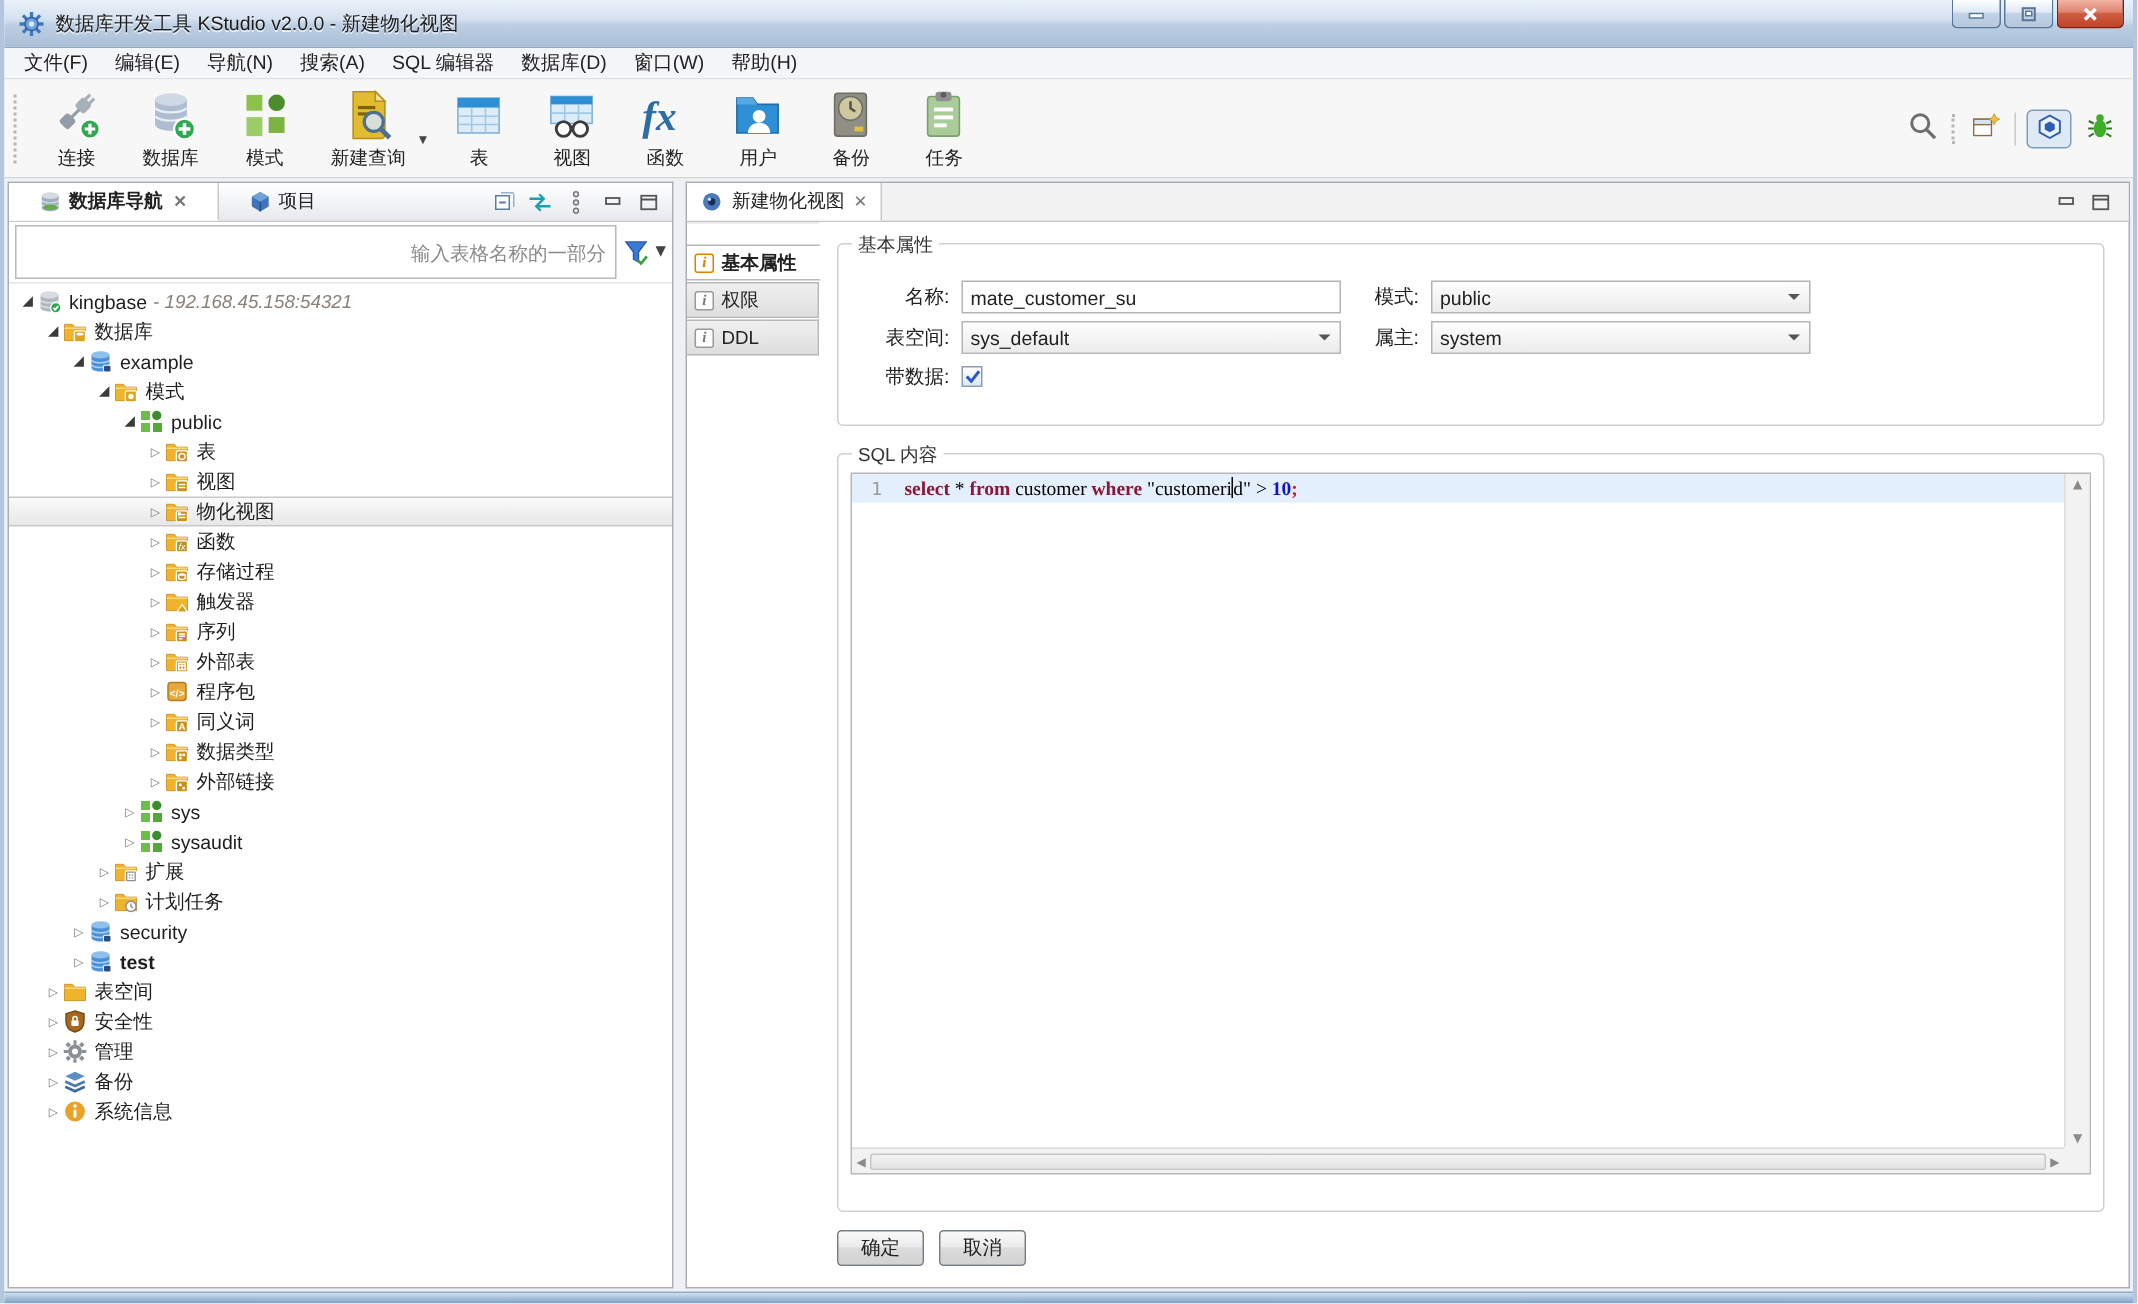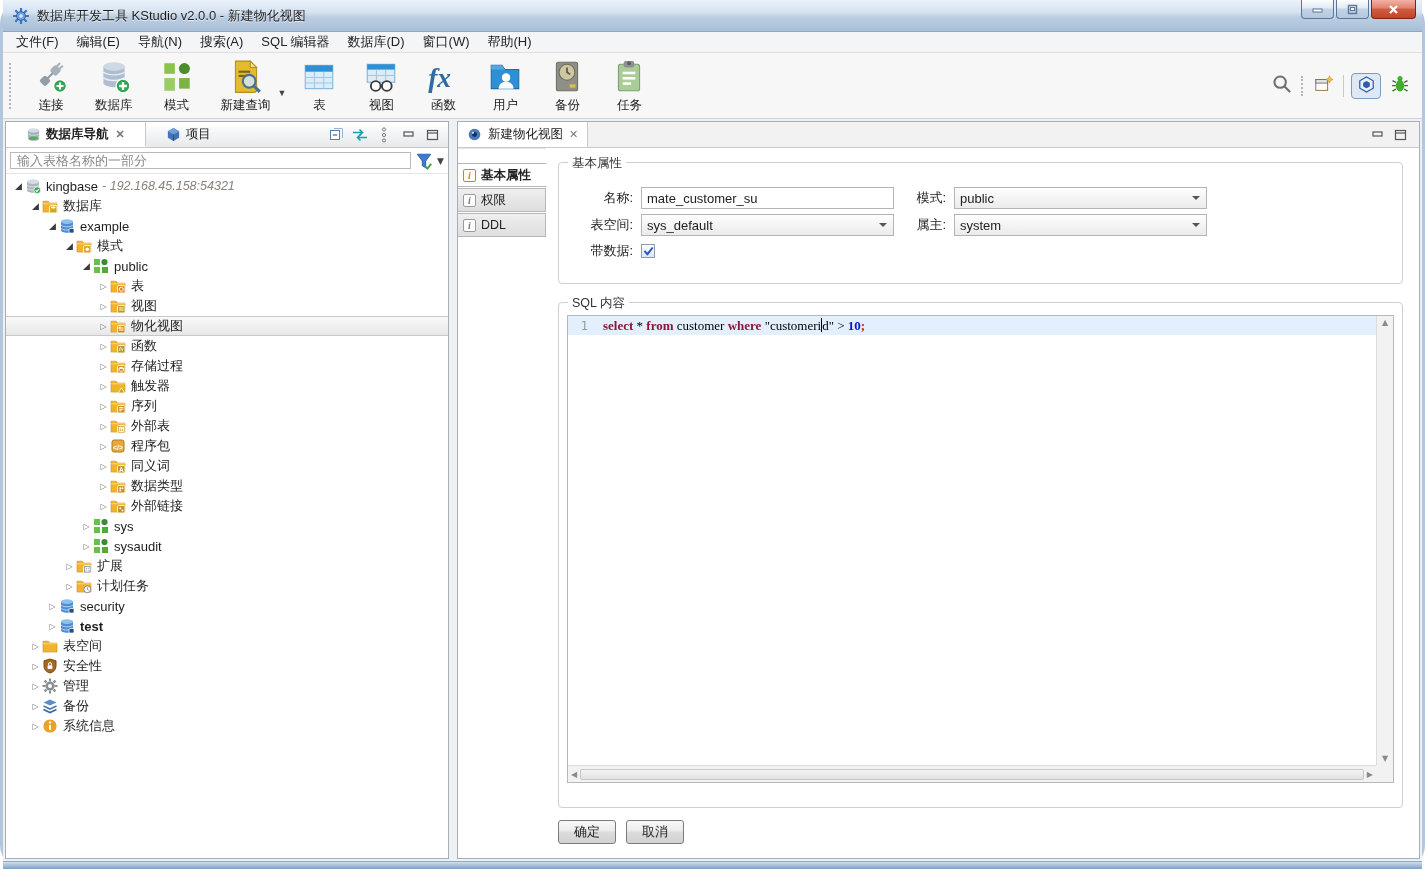--- a/index.html
+++ b/index.html
@@ -4,21 +4,21 @@
 <style>
   * { box-sizing: border-box; }
   html,body { margin:0; padding:0; }
   body {
     width:1425px; height:869px; overflow:hidden;
     font-family:"Liberation Sans",sans-serif; font-size:13px; color:#222;
     background:#fff;
   }
   .win {
     width:1425px; height:869px; display:flex; flex-direction:column;
-    border-left:3px solid #b3c6dd; border-right:3px solid #b3c6dd;border-radius:24px;
+    border-left:3px solid #b3c6dd; border-right:3px solid #b3c6dd;
   }
   
   .titlebar {
     height:32px; flex:0 0 32px; display:flex; align-items:center; padding:0 6px;
     background:linear-gradient(180deg,#e9f1fa 0%,#d6e2f1 40%,#bcceE2 55%,#a9bfd8 100%);
     border-bottom:1px solid #8fa9c4;
   }
   .titlebar .app-icon { width:18px; height:18px; margin:0 7px 0 3px; }
   .titlebar .title { font-size:13px; color:#1c1c1c; text-shadow:0 1px 0 rgba(255,255,255,.7); }
   .winbtns { margin-left:auto; display:flex; align-items:flex-start; height:100%; }
@@ -58,22 +58,22 @@
   .left-panel { width:444px; flex:0 0 444px; background:#fff; border:1px solid #a9aeb5; display:flex; flex-direction:column; min-height:0; }
   .lp-tabs { height:26px; flex:0 0 26px; display:flex; align-items:stretch; background:linear-gradient(180deg,#ffffff,#e7e9ec); border-bottom:1px solid #c9c9c9; }
   .lp-tab { display:flex; align-items:center; gap:5px; padding:0 20px; font-size:12.5px; cursor:default; }
   .lp-tab.active { background:#fff; border-right:1px solid #c9c9c9; border-bottom:1px solid #fff; font-weight:bold; }
   .lp-tab .close-x { color:#777; font-size:11px; margin-left:2px; cursor:default; }
   .lp-tab svg { width:15px; height:15px; }
   .lp-tools { margin-left:auto; display:flex; align-items:center; gap:8px; padding-right:8px; }
   .lp-tools .hicon { width:16px; height:16px; display:flex; align-items:center; justify-content:center; cursor:default; }
   .lp-filter { flex:0 0 26px; display:flex; align-items:center; padding:2px 4px; gap:4px; border-bottom:1px solid #e4e4e4; }
   .lp-filter input {
-    flex:1 1 auto; height:17px; border:1px solid #b9b9b9; padding:0 6px;
-    font:13px "Liberation Sans",sans-serif; color:#333; outline:none;
+    flex:1 1 auto; height:36px; border:1px solid #b9b9b9; padding:0 6px;
+    font:13px "Liberation Sans",sans-serif; color:#333; outline:none;text-align:right;
   }
   .lp-filter input::placeholder { color:#8a8a8a; }
   .lp-filter .funnel { width:18px; height:18px; cursor:default; }
   .lp-filter .caret { font-size:9px; color:#444; cursor:default; font-family:"DejaVu Sans",sans-serif; }
   .tree { flex:1 1 auto; overflow:hidden; padding-top:2px; }
   .tree-row { height:20px; display:flex; align-items:center; white-space:nowrap; cursor:default; position:relative; }
   .tree-row.selected { background:linear-gradient(180deg,#fafafa,#e7e7e7); border-top:1px solid #c8c8c8; border-bottom:1px solid #c8c8c8; }
   .tw-arrow { width:13px; text-align:center; font-size:8px; color:#7a7a7a; flex:0 0 13px; font-family:"DejaVu Sans",sans-serif; }
   .tw-arrow.exp { color:#3a3a3a; font-size:9px; }
   .tw-icon { width:17px; height:16px; flex:0 0 17px; margin-right:4px; }

